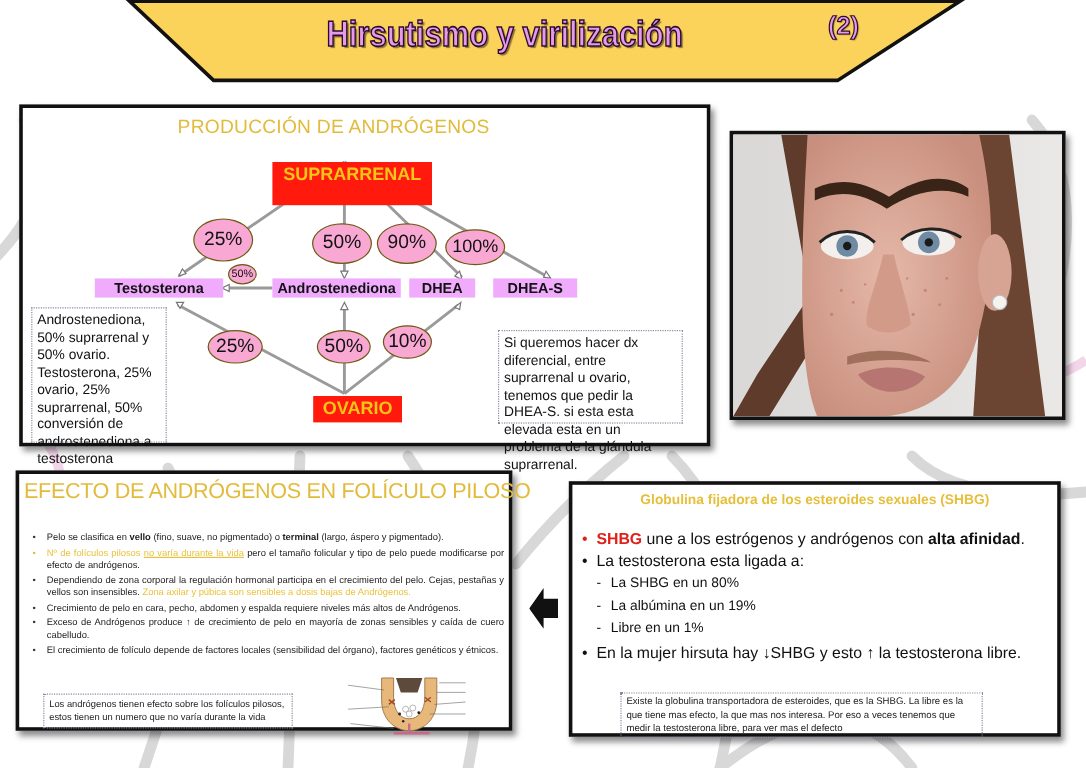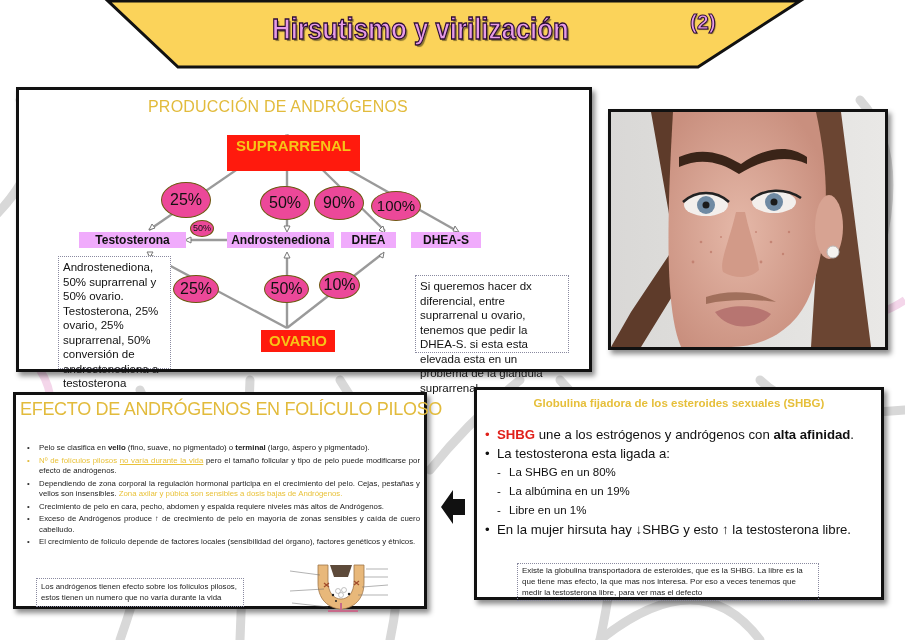--- a/index.html
+++ b/index.html
@@ -28,21 +28,21 @@
   
   .panel { position: absolute; background: #fff; border: 3px solid #111; z-index: 2;
            box-shadow: 3px 4px 5px rgba(0,0,0,0.45); }
 
   
   #p1 { left: 16px; top: 87px; width: 576px; height: 285px; }
   .p1-title { position: absolute; left: 129px; top: 8px; font-size: 16px; color: #e2bb3c; letter-spacing: 0.2px; }
   .diagram { position: absolute; left: 0; top: 0; width: 570px; height: 279px; }
   .red-box { position: absolute; background: #ff1a0d; color: #f7c418; font-weight: bold; text-align: center; }
   .yellow-box { position: absolute; background: #f0abfc; color: #111; font-weight: bold; font-size: 12px; text-align: center; line-height: 16px; }
-  .ellipse { position: absolute; background: #ec4899; border: 1px solid #6c5a10; border-radius: 50%;
+  .ellipse { position: absolute; background: #f9a8d4; border: 1px solid #6c5a10; border-radius: 50%;
              color: #111; text-align: center; }
   .note { position: absolute; border: 1px dotted #8a8aa0; background: #fff; color: #111;
           font-size: 11.5px; line-height: 14.5px; padding: 3px 4px; }
 
   
   #photo { left: 608px; top: 109px; width: 280px; height: 241px; overflow: hidden; border-width: 3px; }
 
   
   #p3 { left: 13px; top: 392px; width: 414px; height: 217px; }
   .p3-title { position: absolute; left: 4px; top: 4px; font-size: 18px; color: #e2bb3c; letter-spacing: -0.3px; white-space: nowrap; }
@@ -52,21 +52,21 @@
   .p3-list li.hl::before { color: #e2bb3c; }
   .hl-text { color: #e9c23a; }
   .hl-under { color: #e9c23a; text-decoration: underline; }
   .p3-note { position: absolute; left: 20px; top: 183px; width: 208px; border: 1px dotted #8a8aa0; font-size: 7.8px; line-height: 10.5px; padding: 3px 4px; color: #222; }
   .follicle { position: absolute; left: 272px; top: 168px; width: 106px; height: 52px; }
 
   
   .big-arrow { position: absolute; left: 441px; top: 490px; width: 24px; height: 34px; z-index: 2; }
 
   
-  #p4 { left: 474px; top: 387px; width: 410px; height: 213px; }
+  #p4 { left: 474px; top: 401px; width: 410px; height: 213px; }
   .p4-title { position: absolute; left: 0; width: 404px; top: 7px; text-align: center; font-size: 11.5px; font-weight: bold; color: #e6bf3a; }
   .p4-list { position: absolute; left: 8px; top: 35px; width: 396px; list-style: none; }
   .p4-list li.main { position: relative; padding-left: 12px; font-size: 13.2px; line-height: 19px; color: #111; white-space: nowrap; }
   .p4-list li.main::before { content: "•"; position: absolute; left: 0; top: 0; }
   .p4-list li.main.red-bullet::before { color: #e0201a; }
   .p4-list li.sub { position: relative; padding-left: 24px; font-size: 11.5px; line-height: 19px; color: #111; }
   .p4-list li.sub::before { content: "-"; position: absolute; left: 12px; top: 0; }
   .red-bold { color: #e0201a; font-weight: bold; text-align: right; }
   .p4-note { position: absolute; left: 40px; top: 173px; width: 302px; border: 1px dotted #8a8aa0; font-size: 8px; line-height: 10.8px; padding: 2px 4px; color: #222; }
 </style>
@@ -139,21 +139,21 @@
   <div class="ellipse" style="left:142px;top:92px;width:50px;height:36px;font-size:16px;line-height:34px;">25%</div>
   <div class="ellipse" style="left:241px;top:96px;width:50px;height:34px;font-size:16px;line-height:32px;">50%</div>
   <div class="ellipse" style="left:295px;top:96px;width:50px;height:34px;font-size:16px;line-height:32px;">90%</div>
   <div class="ellipse" style="left:352px;top:101px;width:50px;height:30px;font-size:15px;line-height:28px;">100%</div>
   <div class="ellipse" style="left:171px;top:130px;width:24px;height:17px;font-size:9px;line-height:15px;">50%</div>
 
   <div class="ellipse" style="left:154px;top:185px;width:46px;height:28px;font-size:16px;line-height:26px;">25%</div>
   <div class="ellipse" style="left:245px;top:185px;width:45px;height:28px;font-size:16px;line-height:26px;">50%</div>
   <div class="ellipse" style="left:300px;top:181px;width:41px;height:28px;font-size:16px;line-height:26px;">10%</div>
 
-  <div class="note" style="left:7px;top:166px;width:113px;height:113px;margin-left:32px;">Androstenediona, 50% suprarrenal  y 50% ovario. Testosterona, 25% ovario, 25% suprarrenal, 50% conversión de androstenediona a testosterona</div>
+  <div class="note" style="left:7px;top:166px;width:113px;height:113px;">Androstenediona, 50% suprarrenal  y 50% ovario. Testosterona, 25% ovario, 25% suprarrenal, 50% conversión de androstenediona a testosterona</div>
   <div class="note" style="left:396px;top:185px;width:154px;height:78px;">Si queremos hacer dx diferencial, entre suprarrenal u ovario, tenemos que pedir la DHEA-S. si esta esta elevada esta en un problema de la glándula suprarrenal.</div>
 </div>
 
 <div class="panel" id="photo">
   <svg width="274" height="235" viewBox="0 0 274 235" aria-label="Mujer con hirsutismo facial (cejas gruesas y vello en labio superior)">
     <defs>
       <linearGradient id="bgg" x1="0" x2="1">
         <stop offset="0" stop-color="#d9d8d6"></stop>
           <stop offset="1" stop-color="#e9e8e6"></stop>
       </linearGradient>

